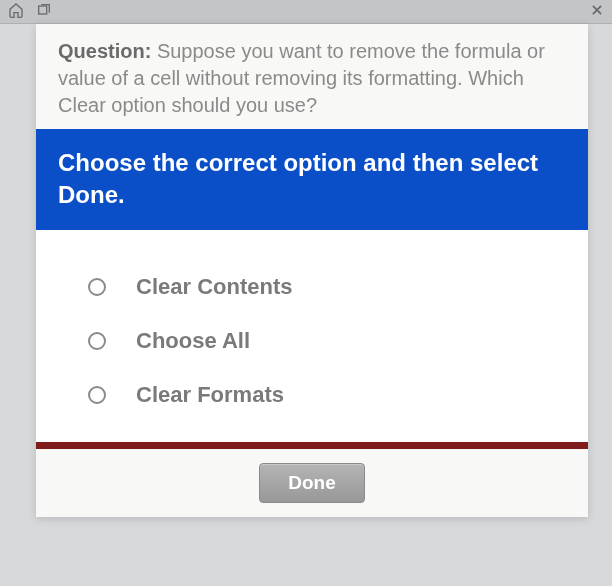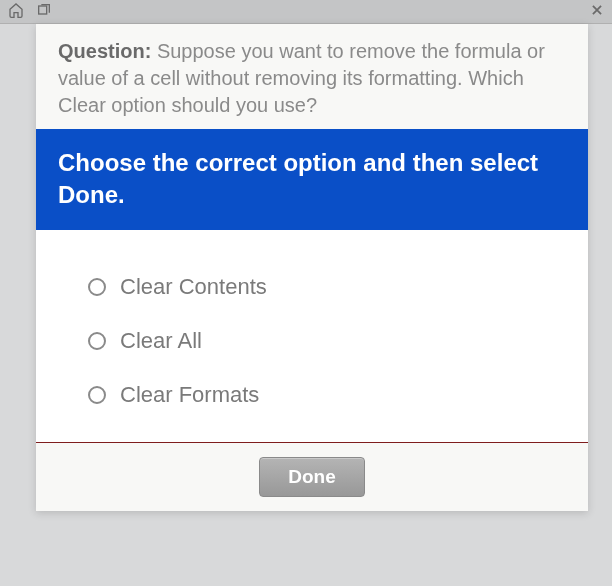--- a/index.html
+++ b/index.html
@@ -56,37 +56,38 @@
       line-height: 1.35;
     }
     .instruction-bold { font-weight: 800; }
     .options-block {
       padding: 30px 22px 20px 22px;
       background: #ffffff;
     }
     .option-row {
       display: flex;
       align-items: center;
-      gap: 14px;
+      gap: 30px;
       padding: 14px 30px;
       cursor: pointer;
+      font-weight: bold;
     }
     .radio {
       width: 18px;
       height: 18px;
       border: 2px solid #8a8a8a;
       border-radius: 50%;
       flex-shrink: 0;
     }
     .option-label {
       color: #7a7a7a;
       font-size: 22px;
     }
     .footer-bar {
-      border-top: 1px solid #7f1d1d;
+      border-top: 7px solid #7f1d1d;
       background: #f8f8f6;
       padding: 14px;
       display: flex;
       justify-content: center;
     }
     .done-btn {
       background: linear-gradient(#b4b4b4, #989898);
       border: 1px solid #8a8a8a;
       border-radius: 4px;
       color: #ffffff;
@@ -130,21 +131,21 @@
     <span>Choose the correct option and then select </span><span class="instruction-bold">Done.</span>
   </div>
 
   <div class="options-block">
     <div class="option-row">
       <span class="radio"></span>
       <span class="option-label">Clear Contents</span>
     </div>
     <div class="option-row">
       <span class="radio"></span>
-      <span class="option-label">Clear All</span>
+      <span class="option-label">Choose All</span>
     </div>
     <div class="option-row">
       <span class="radio"></span>
       <span class="option-label">Clear Formats</span>
     </div>
   </div>
 
   <div class="footer-bar">
     <button class="done-btn">Done</button>
   </div>

